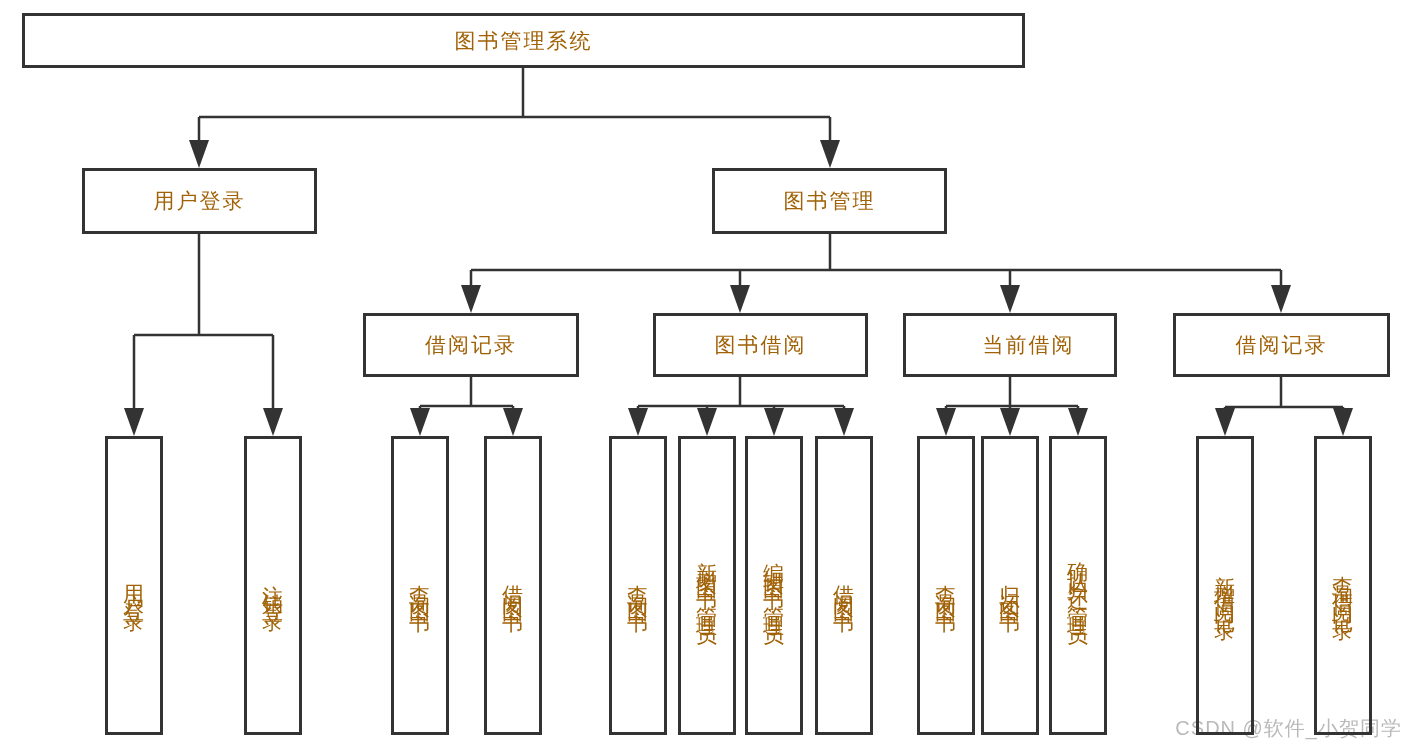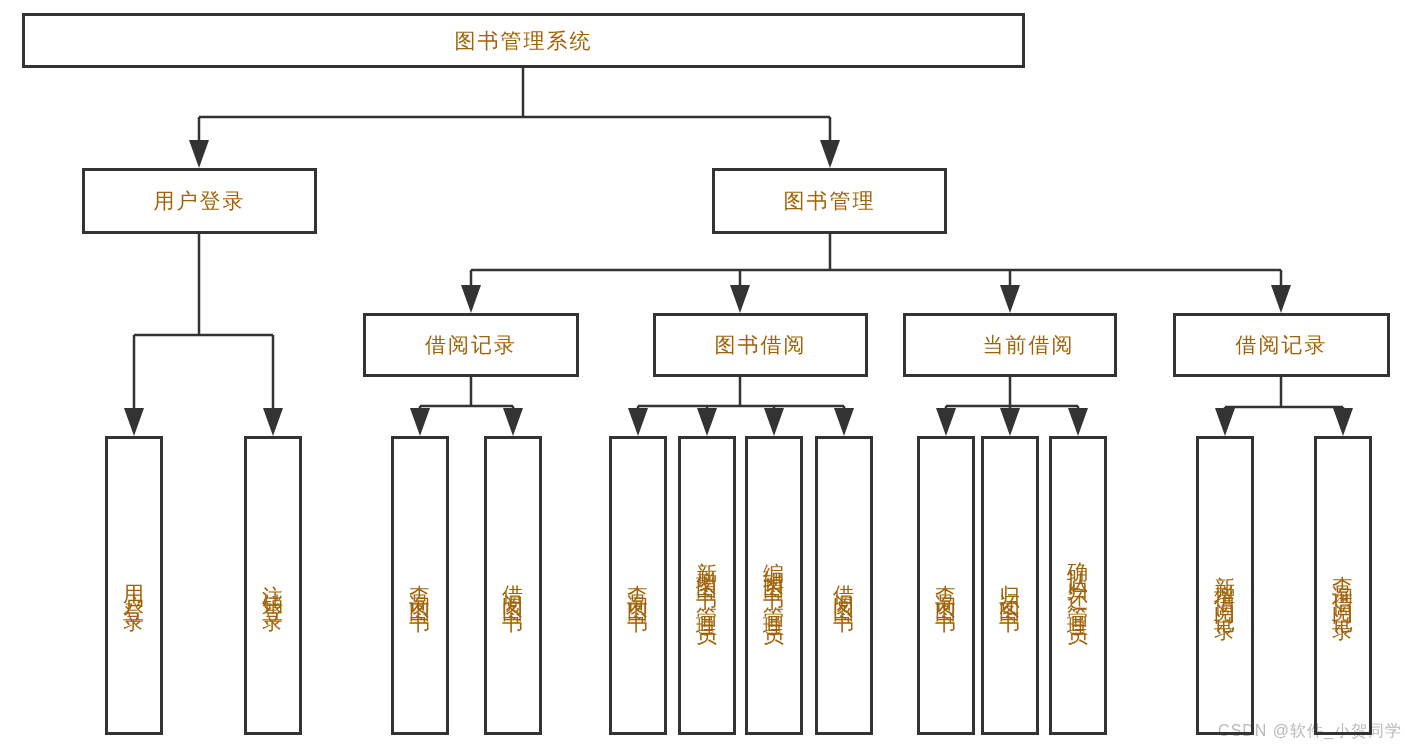--- a/index.html
+++ b/index.html
@@ -37,21 +37,21 @@
     text-orientation: mixed;
     font-size: 21px;
     letter-spacing: 9px;
     line-height: 1;
     white-space: nowrap;
   }
   .watermark {
     position: absolute;
     right: 3px;
     bottom: 5px;
-    font-size: 16px;
+    font-size: 20px;
     letter-spacing: 1px;
     color: #b9b9b9;
     mix-blend-mode: darken;
     white-space: nowrap;
   }
 </style>
 </head>
 <body>
 
 <div class="stage">

